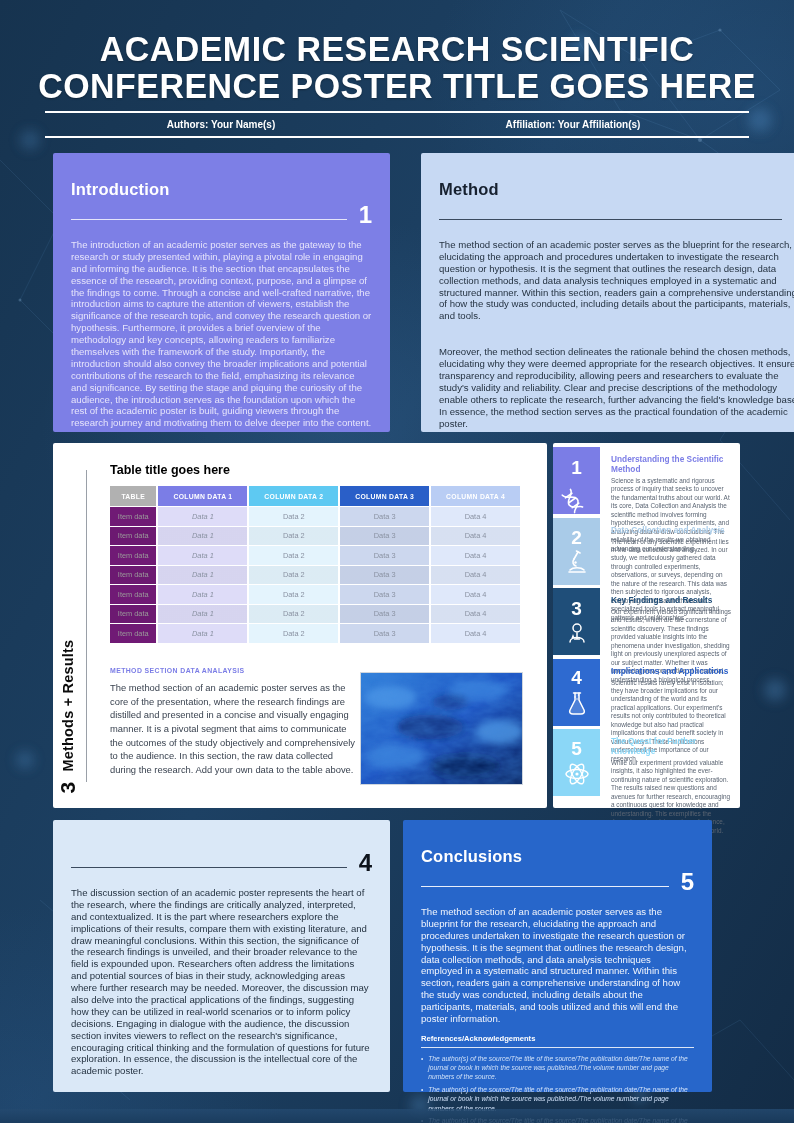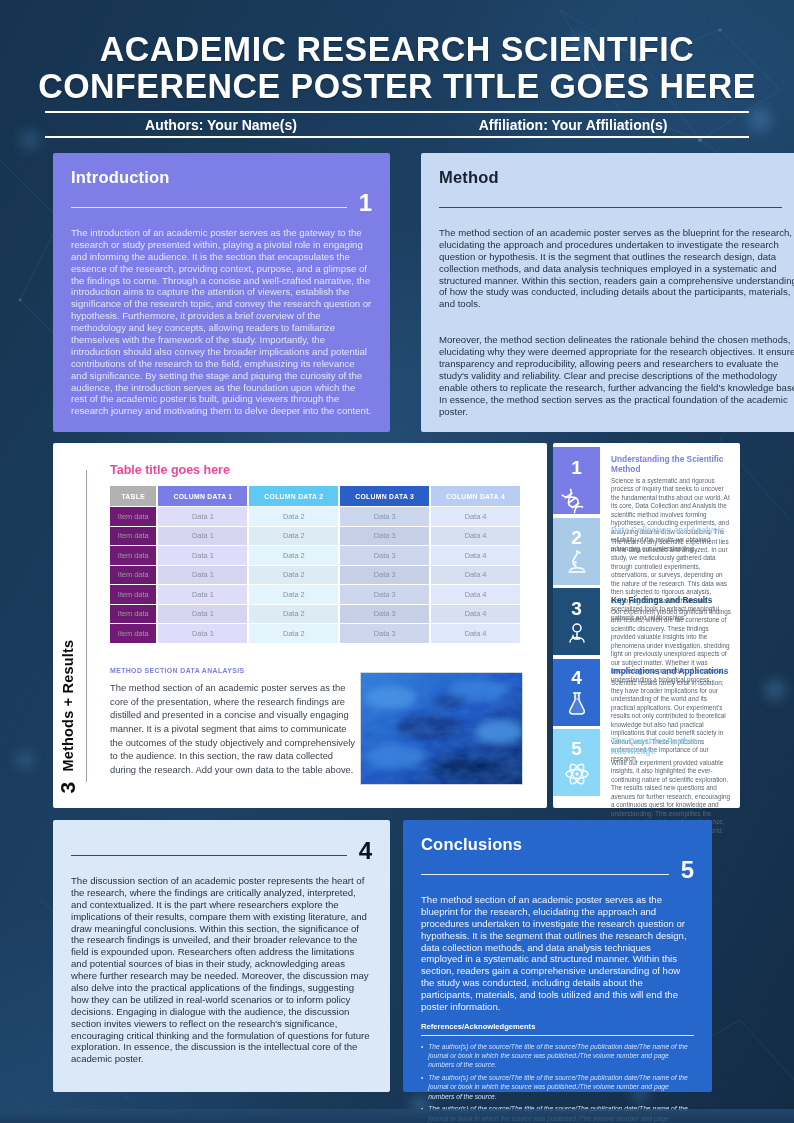--- a/index.html
+++ b/index.html
@@ -16,25 +16,25 @@
   .bgfx { position:absolute; inset:0; pointer-events:none; }
   .footer-strip { position:absolute; left:0; right:0; bottom:0; height:14px;
     background:linear-gradient(180deg,#244a70,#1b3c5e); opacity:.85; }
 
   
   .title-wrap { position:absolute; top:30px; left:0; width:100%; text-align:center; color:#fff; }
   .title-line { font-size:35px; font-weight:700; letter-spacing:.5px; line-height:37px;
     text-shadow:0 1px 2px rgba(0,0,0,.35); transform:scaleX(.97); }
   .authors-band { position:absolute; top:111px; left:45px; width:704px; height:27px;
     border-top:2px solid #fff; border-bottom:2px solid #fff; display:flex; align-items:center; color:#fff; }
-  .authors-band .half { width:50%; text-align:center; font-size:14px; font-weight:700; }
+  .authors-band .half { width:50%; text-align:center; font-size:10px; font-weight:700; }
 
   
   .card { position:absolute; border-radius:2px; }
-  .card .head { padding:15px 18px 0 18px; }
+  .card .head { padding:27px 18px 0 18px; }
   .card .head h2 { font-size:16.5px; font-weight:700; letter-spacing:.2px; }
   .rule-row { display:flex; align-items:flex-end; gap:12px; margin-top:4px; }
   .rule { flex:1; border-bottom:1.5px solid; margin-bottom:7px; }
   .secnum { font-size:24px; font-weight:700; line-height:1; }
   .card .body { padding:12px 18px 0 18px; font-size:9.6px; line-height:1.24; }
   .card .body p + p { margin-top:24px; }
 
   #intro { left:53px; top:153px; width:337px; height:279px; background:#7d7fe6; }
   #intro h2 { color:#fff; } #intro .rule { border-color:rgba(255,255,255,.8); }
   #intro .secnum { color:#fff; } #intro .body { color:#e6e4fb; }
@@ -57,29 +57,29 @@
     line-height:1.38; margin-bottom:3.5px; }
   .ref-item::before { content:"•"; font-size:6.5px; line-height:1.4; font-style:normal; }
 
   
   #middle { left:53px; top:443px; width:494px; height:365px; background:#fff; }
   .vdivider { position:absolute; left:33px; top:27px; bottom:26px; width:1px; background:#9aa0a8; }
   .vlabel { position:absolute; left:3px; bottom:14px; writing-mode:vertical-rl;
     transform:rotate(180deg); white-space:nowrap; color:#0c0c0c; display:flex; align-items:center; }
   .vlabel .n3 { font-size:21px; font-weight:700; transform:rotate(0deg); margin-bottom:0; }
   .vlabel .lbl { font-size:14.5px; font-weight:700; margin-top:10px; letter-spacing:.2px; }
-  .table-title { position:absolute; left:57px; top:20px; font-size:12.5px; font-weight:700; color:#ec4899; }
+  .table-title { position:absolute; left:57px; top:20px; font-size:12.5px; font-weight:700; color:#000000; }
   table.data { position:absolute; left:55px; top:42px; width:414px;
     border-collapse:separate; border-spacing:2px 1.5px; }
   table.data th { height:20px; font-size:6.8px; font-weight:700; color:#fff; text-align:center;
     letter-spacing:.3px; }
   table.data td { height:18.5px; font-size:7.4px; text-align:center; color:#8a92a2; }
   .hc0{background:#b1b1b1;} .hc1{background:#7b7de6;} .hc2{background:#5ec9f2;}
   .hc3{background:#2a5fc8;} .hc4{background:#b9cdf4; color:#f2f6ff;}
-  .bc0{background:#701a75; color:#9a9a9a !important;} .bc1{background:#dedcf8;}
+  .bc0{background:#701a75; color:#9a9a9a !important;} .bc1{background:#dedcf8;font-style:italic;}
   .bc2{background:#e4f4fd;} .bc3{background:#ccd7ee;} .bc4{background:#dfe8fa;}
   table.data tr:nth-child(even) td { background-image:linear-gradient(rgba(0,0,0,.035),rgba(0,0,0,.035)); }
   .analysis-label { position:absolute; left:57px; top:224px; font-size:6.9px; font-weight:700;
     color:#7b7de6; letter-spacing:.4px; }
   .analysis-body { position:absolute; left:57px; top:238px; width:250px; font-size:9.4px;
     line-height:1.45; color:#3a4350; }
   .coral { position:absolute; left:307px; top:229px; width:163px; height:113px;
     border:1px solid #cfd6de; }
 
   

